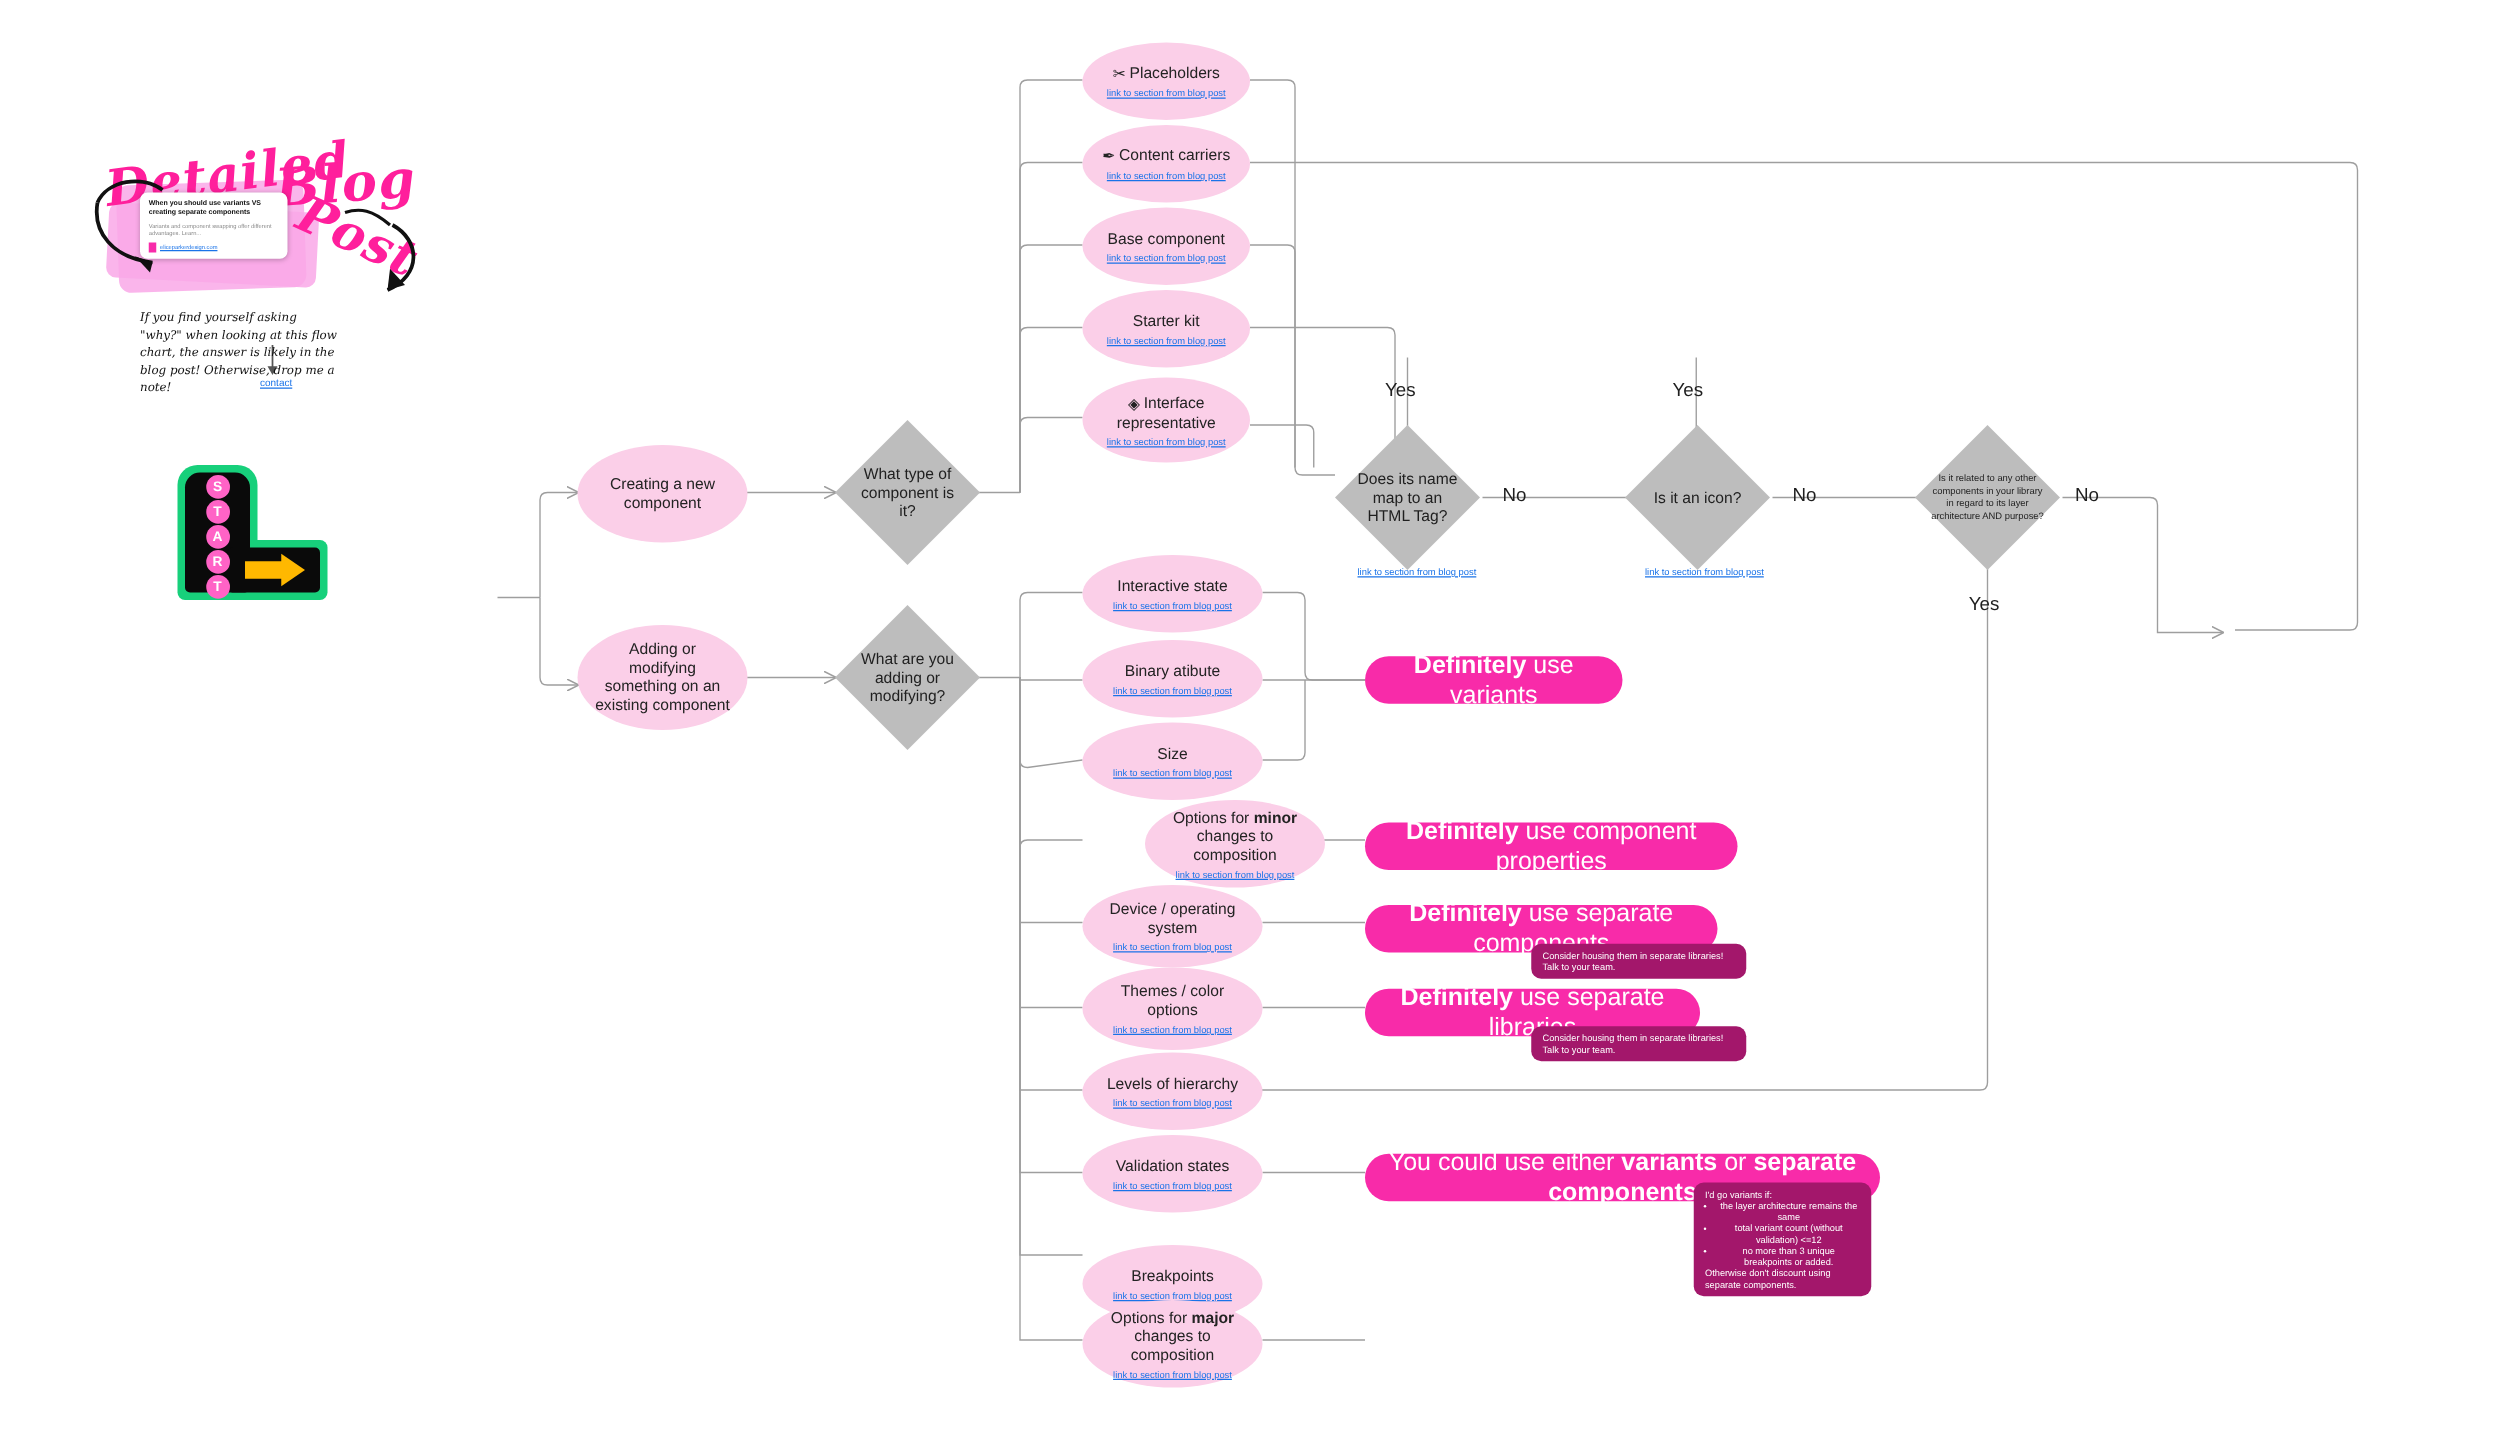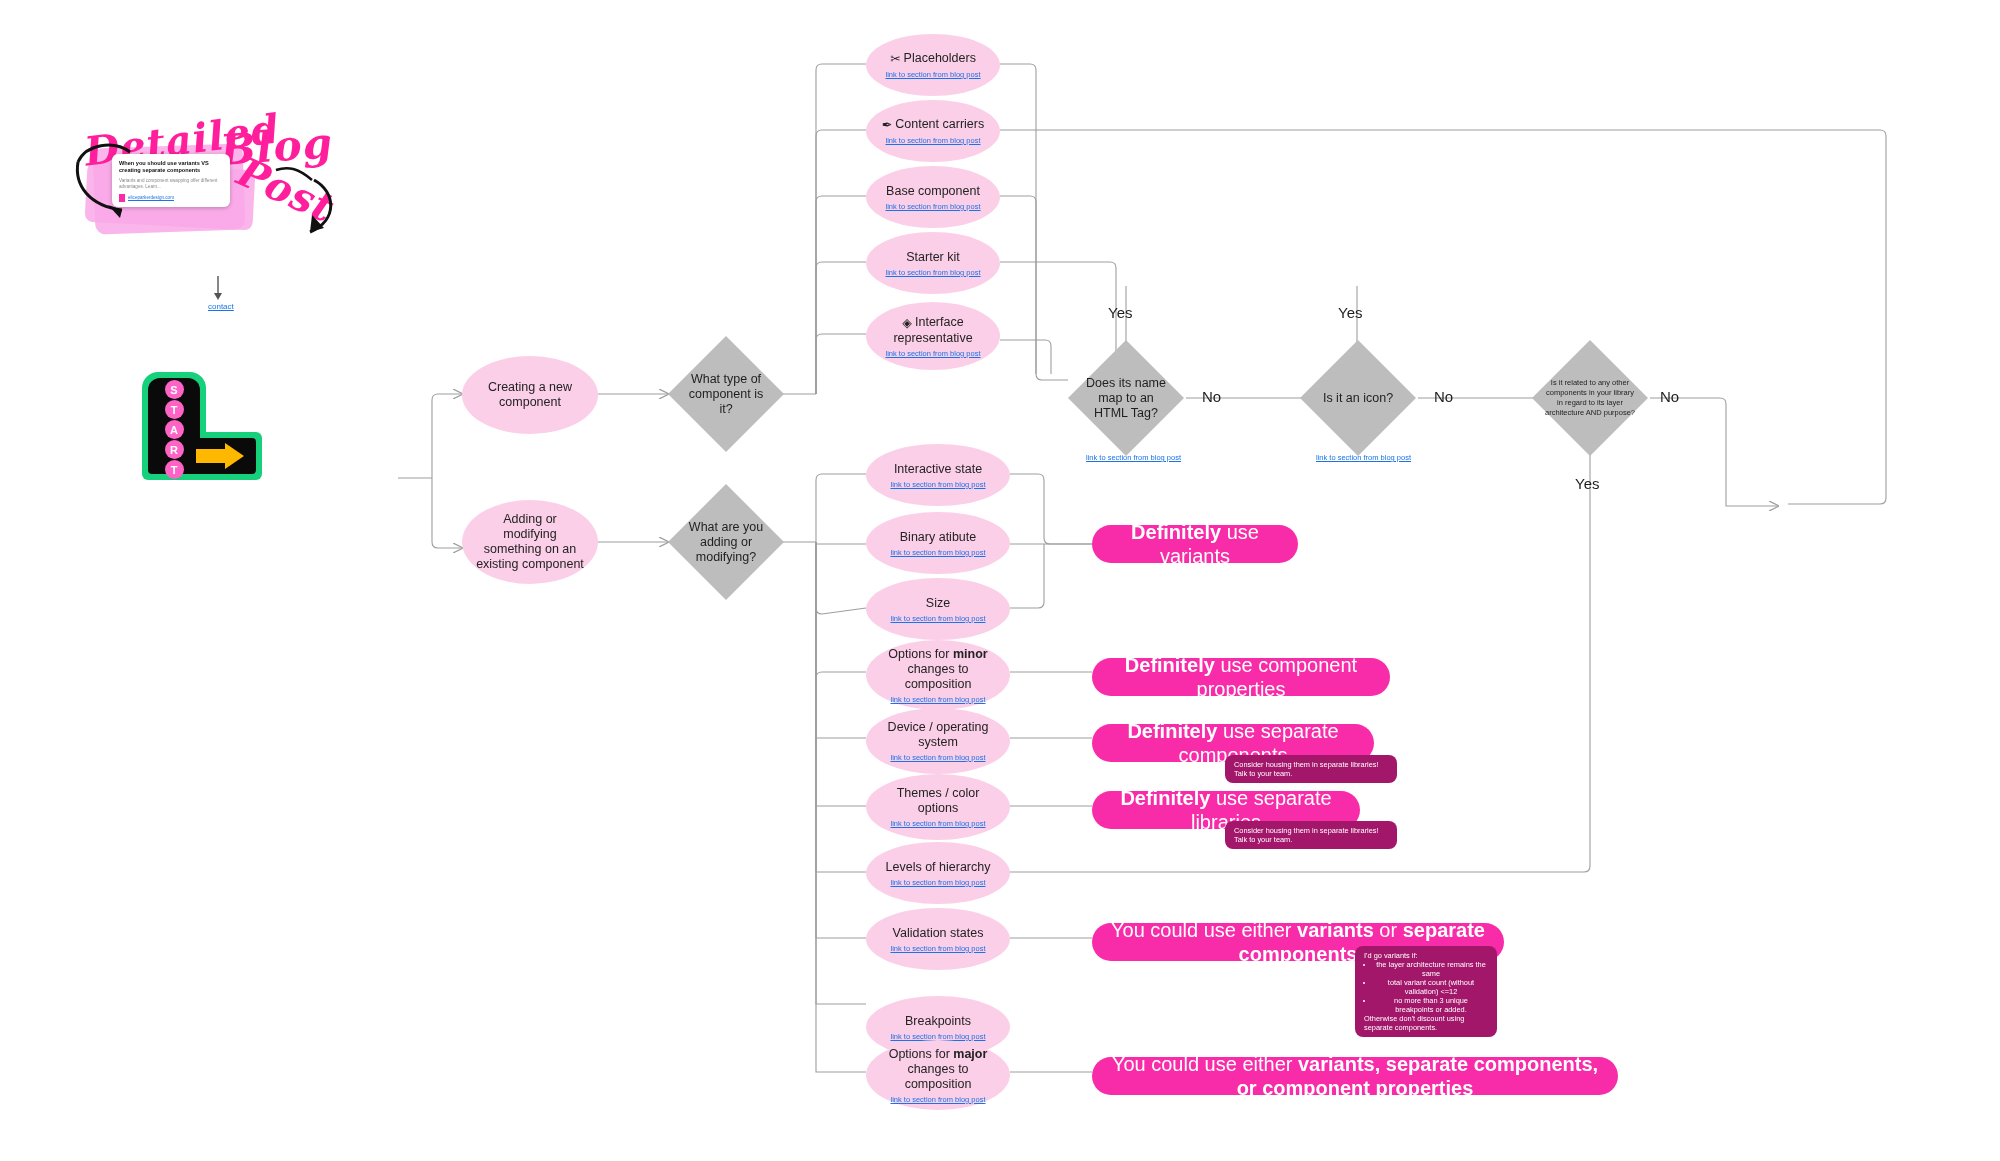--- a/index.html
+++ b/index.html
@@ -381,20 +381,21 @@
 
     <div class="blogcard" style="left:42px; top:54px;">
       <div class="bc-title">When you should use variants VS creating separate components</div>
       <div class="bc-sub">Variants and component swapping offer different advantages. Learn...</div>
       <div class="bc-src">
         <span class="bc-badge"></span>
         <span>eliceparkerdesign.com</span>
       </div>
     </div>
 
+    <div class="handnote" style="left:42px; top:148px;">If you find yourself asking "why?" when looking at this flow chart, the answer is likely in the blog post! Otherwise, drop me a note!</div>
     <div class="contact-link" style="left:138px; top:202px;">contact</div>
   </div>
 
   <div id="startbadge">
     <div class="start-green"></div>
     <div class="start-green2"></div>
     <div class="start-black"></div>
     <div class="start-black2"></div>
     <div class="start-letters">
       <span>S</span>
@@ -467,21 +468,21 @@
   <div class="node ellipse" style="left:866px; top:512px; width:144px; height:62px;">
     <div class="label">Binary atibute</div>
     <div class="bloglink">link to section from blog post</div>
   </div>
 
   <div class="node ellipse" style="left:866px; top:578px; width:144px; height:62px;">
     <div class="label">Size</div>
     <div class="bloglink">link to section from blog post</div>
   </div>
 
-  <div class="node ellipse" style="left:866px; top:640px; width:144px; height:70px;text-align:center;">
+  <div class="node ellipse" style="left:916px; top:640px; width:144px; height:70px;text-align:center;">
     <div class="label"><span>Options for </span><span class="bold">minor</span><span> changes to composition</span></div>
     <div class="bloglink">link to section from blog post</div>
   </div>
 
   <div class="node ellipse" style="left:866px; top:708px; width:144px; height:66px;">
     <div class="label">Device / operating system</div>
     <div class="bloglink">link to section from blog post</div>
   </div>
 
   <div class="node ellipse" style="left:866px; top:774px; width:144px; height:66px;">
@@ -562,17 +563,14 @@
   <div class="tooltip" style="left:1355px; top:946px; width:142px;">
     <div>I'd go variants if:</div>
     <ul>
       <li>the layer architecture remains the same</li>
       <li>total variant count (without validation) &lt;=12</li>
       <li>no more than 3 unique breakpoints or added.</li>
     </ul>
     <div>Otherwise don't discount using separate components.</div>
   </div>
 
-  <div class="pill" style="left:1092px; top:1057px; width:526px; height:38px;">
-    <span class="res"><span>You could use either </span><b>variants, separate components, or component properties</b></span>
-  </div>
 
 </div>
 
 </body></html>

